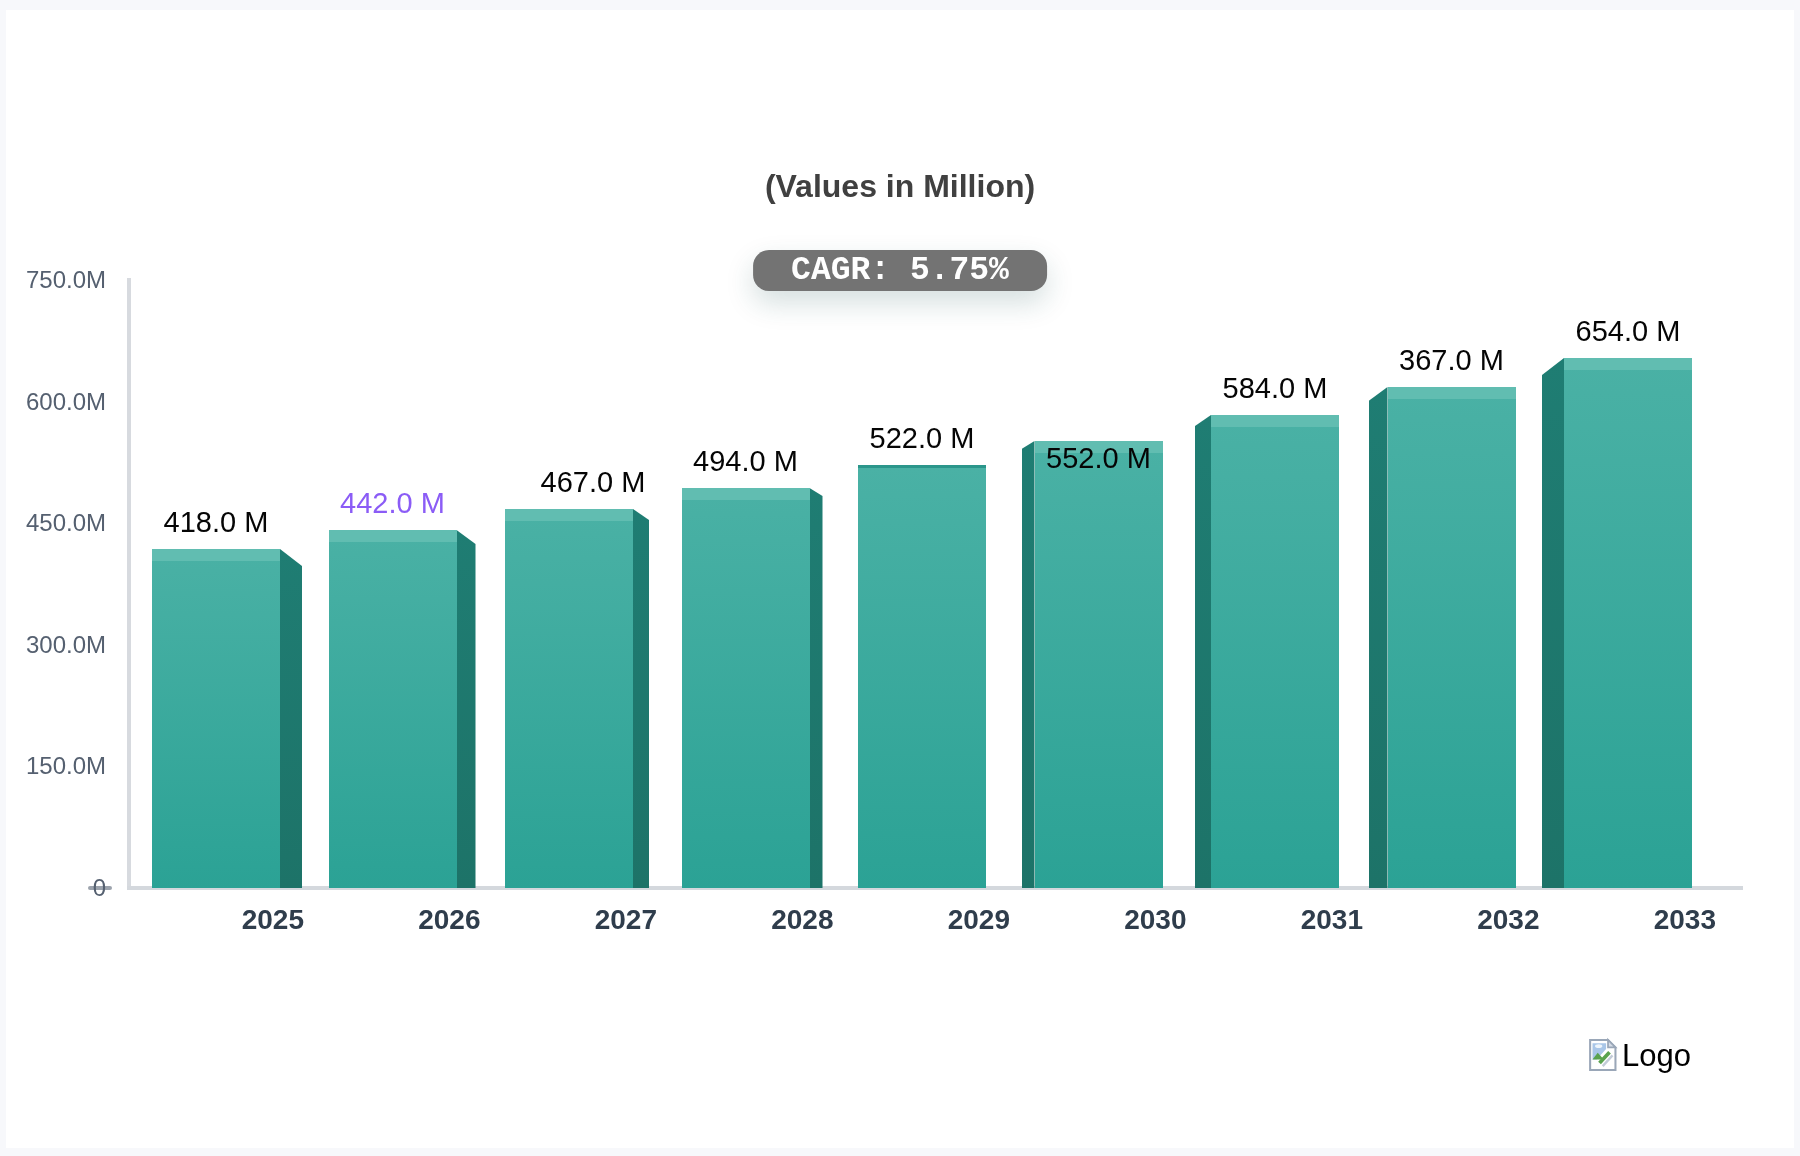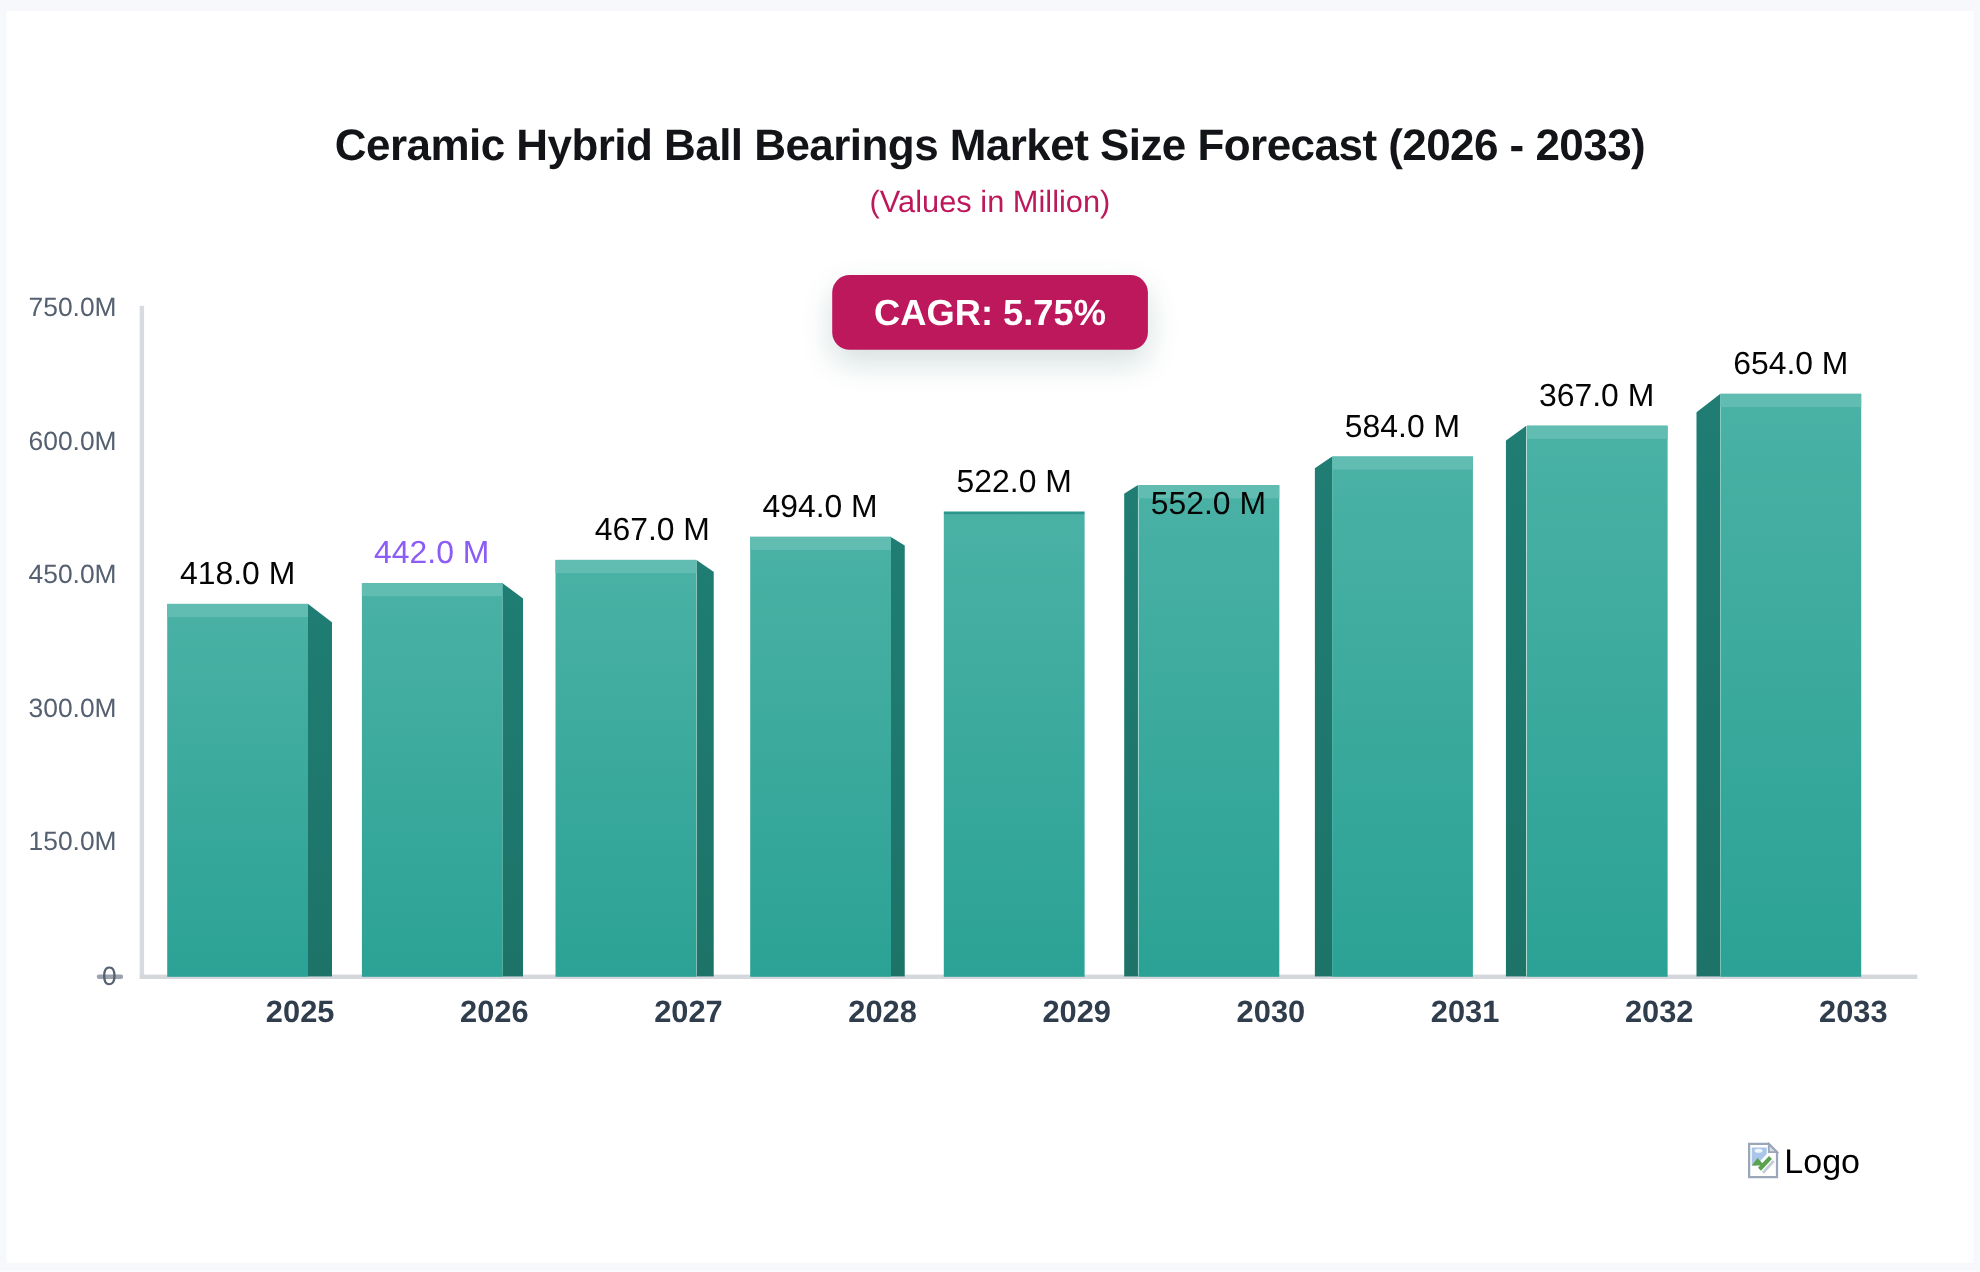--- a/index.html
+++ b/index.html
@@ -13,30 +13,30 @@
     position: absolute; left: 6px; right: 6px; top: 10px; bottom: 8px;
     background: #ffffff;
   }
   .chart-title {
     position: absolute; left: 0; right: 0; top: 100px;
     text-align: center; font-size: 40px; font-weight: 700;
     color: #121417; letter-spacing: -0.5px;
   }
   .chart-subtitle {
     position: absolute; left: 0; right: 0; top: 158px;
-    text-align: center; font-size: 28px; font-weight: 400;
-    color: #be185d;
+    text-align: center; font-size: 32px; font-weight: 700;
+    color: #404040;
   }
   .cagr-badge {
     position: absolute; left: 50%; top: 240px; transform: translateX(-50%);
-    background: #be185d; color: #ffffff;
+    background: #737373; color: #ffffff;
     font-size: 33px; font-weight: 700;
-    padding: 15px 38px; border-radius: 16px;
+    padding: 2px 38px; border-radius: 16px;
     box-shadow: 0 12px 28px rgba(20, 80, 75, 0.18);
-    z-index: 6; white-space: nowrap;
+    z-index: 6; white-space: nowrap; font-family: Liberation Mono, monospace;
   }
   .plot { position: absolute; inset: 0; z-index: 2; }
   .y-axis-line {
     position: absolute; left: 121px; top: 268px; width: 4px; height: 610px;
     background: #d7dadf;
   }
   .x-axis-line {
     position: absolute; left: 121px; top: 876px; width: 1616px; height: 4px;
     background: #d4d8dd;
   }
@@ -65,21 +65,20 @@
     display: inline-flex; align-items: flex-end; gap: 1px;
     z-index: 4;
   }
   .logo-text { font-size: 31px; color: #000000; line-height: 36px; }
 </style>
 </head>
 <body>
 
 <div class="card">
 
-  <div class="chart-title">Ceramic Hybrid Ball Bearings Market Size Forecast (2026 - 2033)</div>
   <div class="chart-subtitle">(Values in Million)</div>
 
   <div class="cagr-badge">
     <span>CAGR: 5.75%</span>
   </div>
 
   <div class="plot">
     <div class="y-axis-line"></div>
     <div class="x-axis-line"></div>
     <div class="zero-tick-dash"></div>

